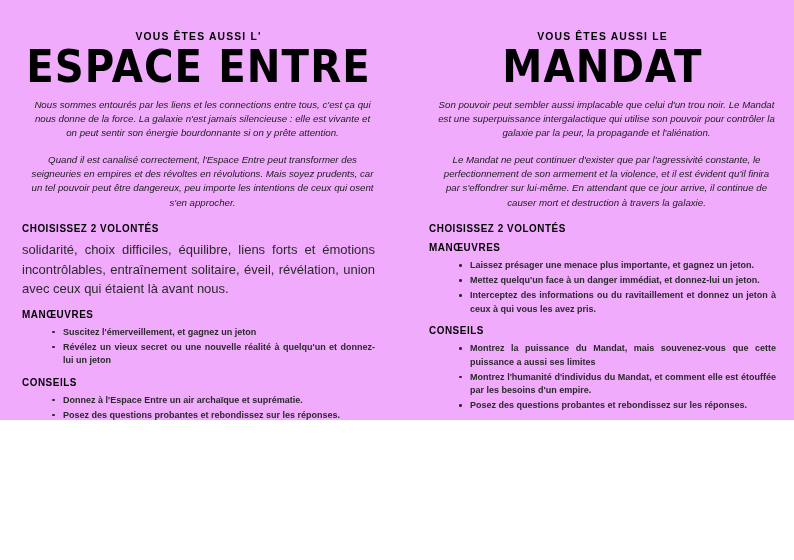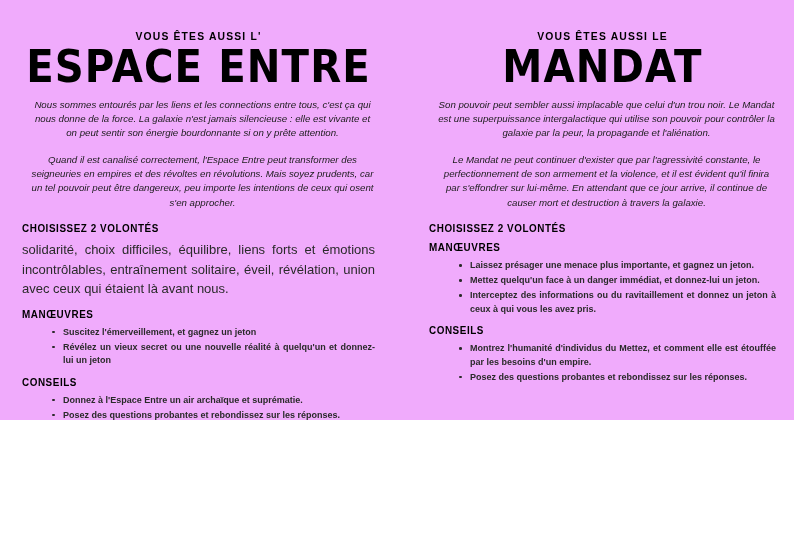--- a/index.html
+++ b/index.html
@@ -169,19 +169,20 @@
 
     <div class="heading">MANŒUVRES</div>
     <ul class="bullets">
       <li>Laissez présager une menace plus importante, et gagnez un jeton.</li>
       <li>Mettez quelqu'un face à un danger immédiat, et donnez-lui un jeton.</li>
       <li>Interceptez des informations ou du ravitaillement et donnez un jeton à ceux à qui vous les avez pris.</li>
     </ul>
 
     <div class="heading">CONSEILS</div>
     <ul class="bullets">
-      <li>Montrez l'humanité d'individus du Mettez, et comment elle est étouffée par les besoins d'un empire.</li>
+      <li>Montrez la puissance du Mandat, mais souvenez-vous que cette puissance a aussi ses limites</li>
+      <li>Montrez l'humanité d'individus du Mandat, et comment elle est étouffée par les besoins d'un empire.</li>
       <li>Posez des questions probantes et rebondissez sur les réponses.</li>
     </ul>
 
   </div>
 
 </div>
 
 </body></html>

